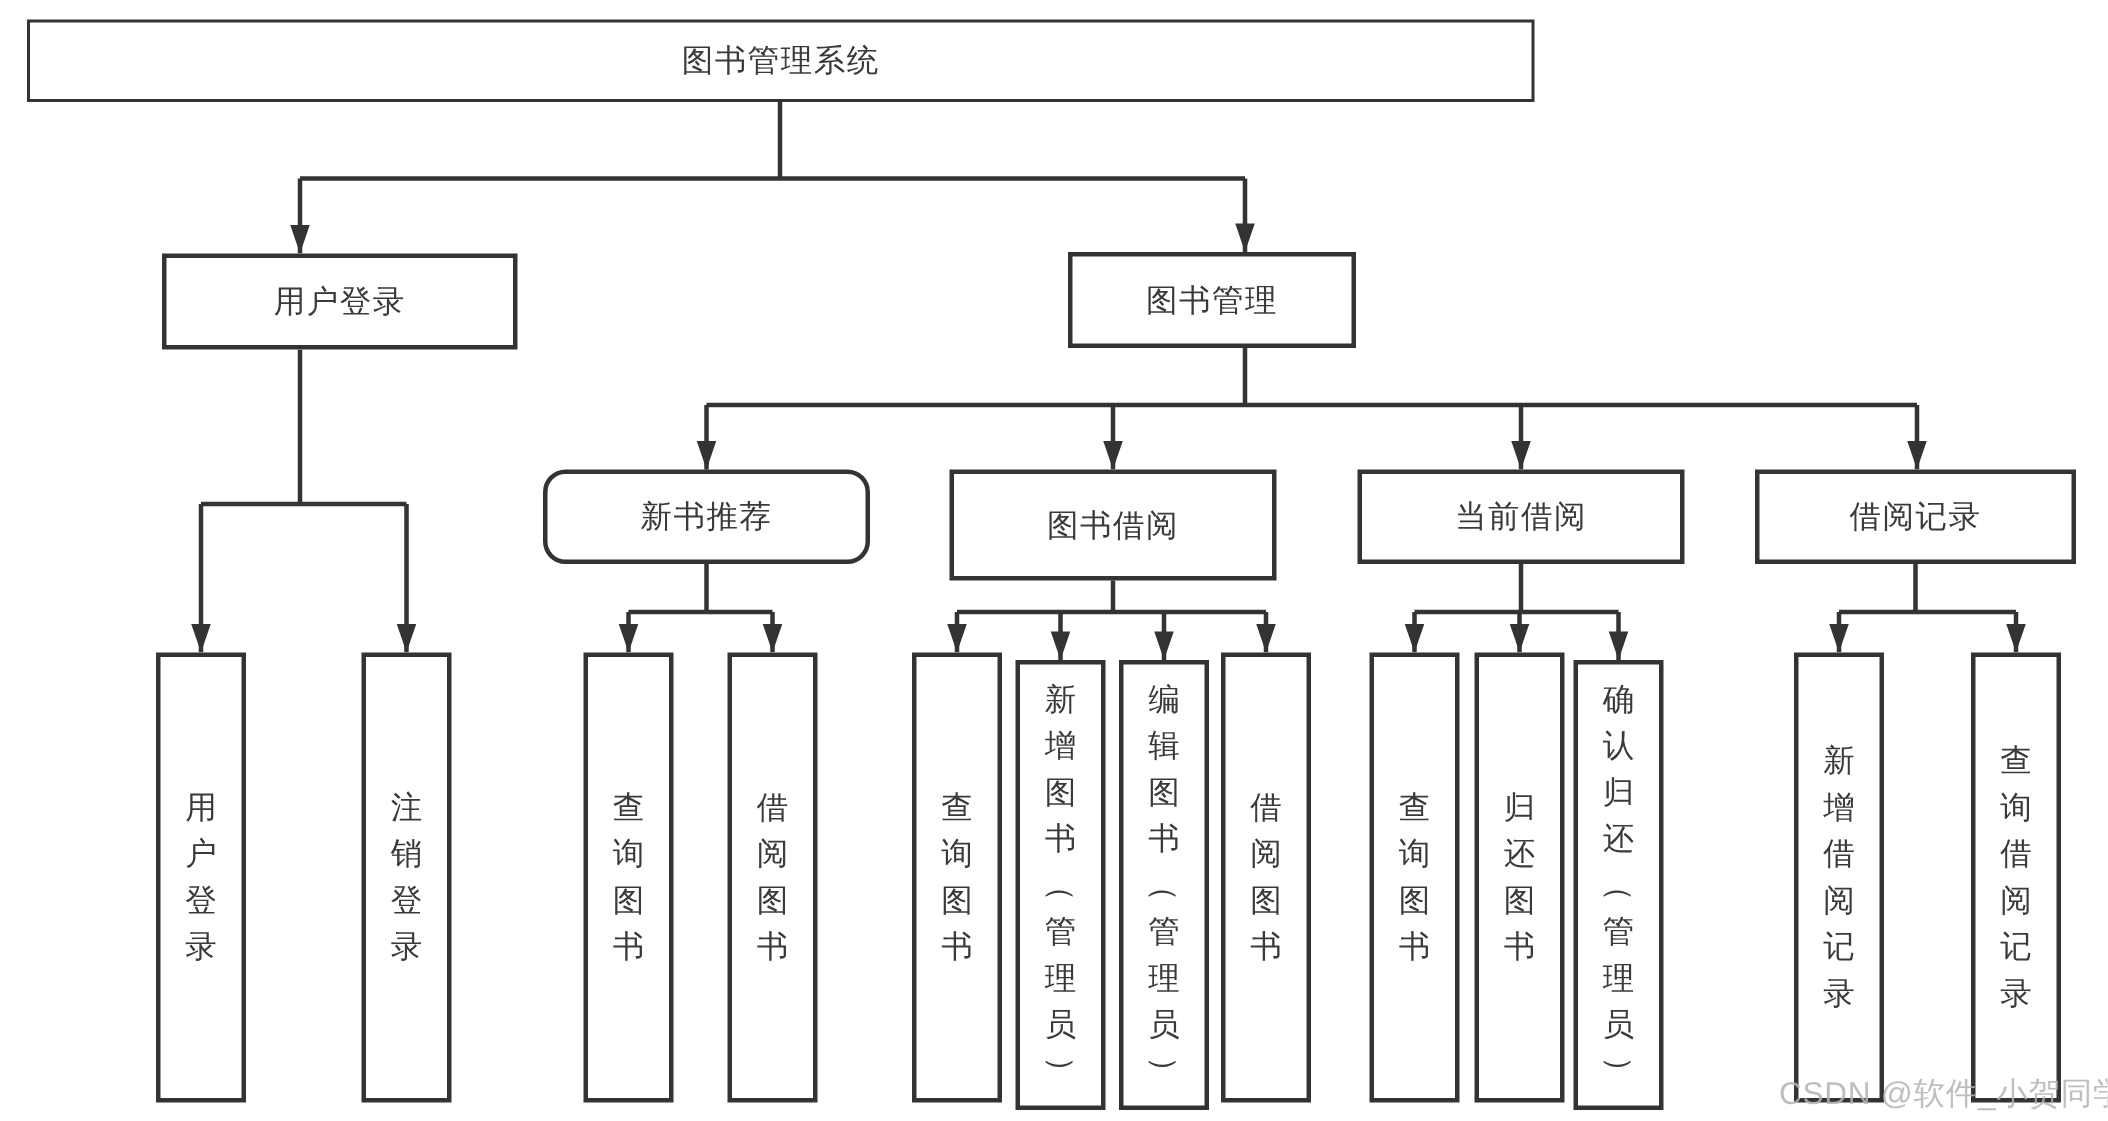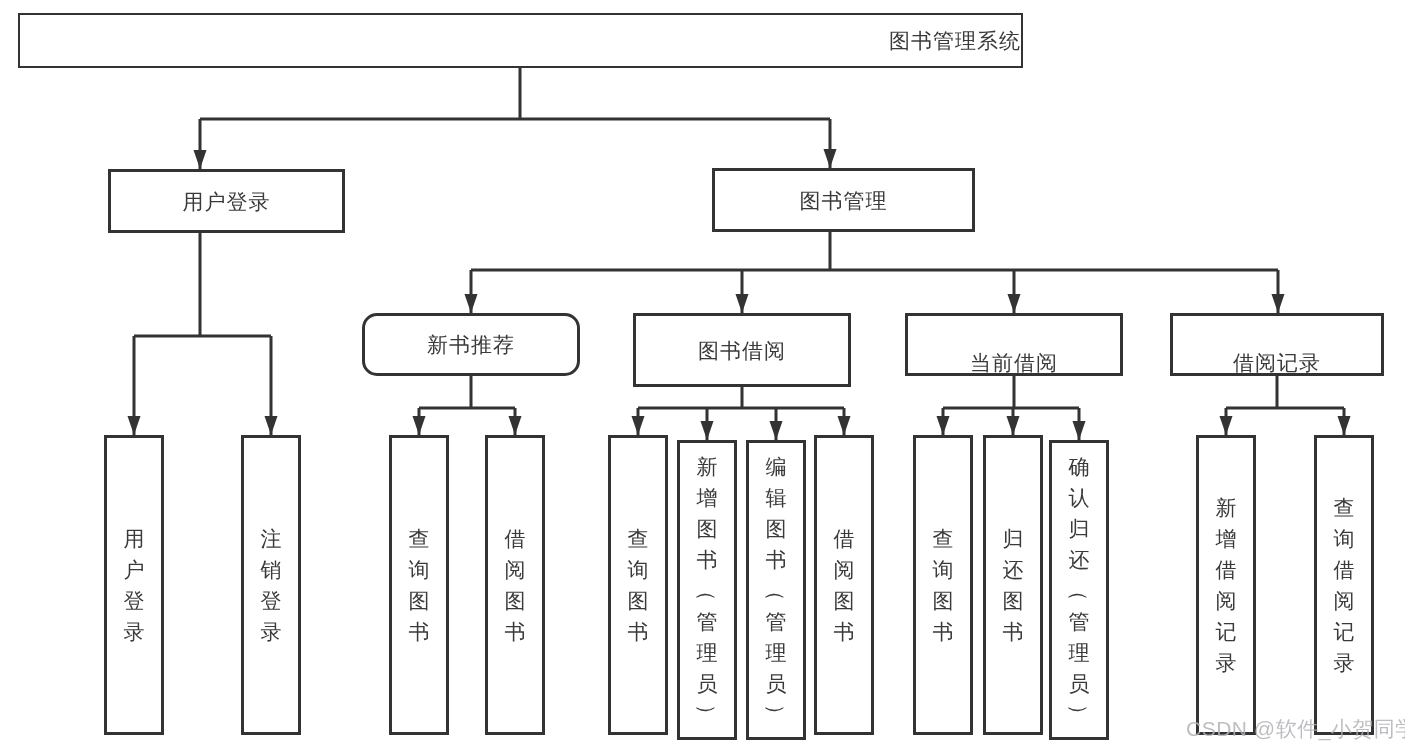--- a/index.html
+++ b/index.html
@@ -119,41 +119,41 @@
       <polygon points="1006.5,416 1019.5,416 1013,435"></polygon>
       <polygon points="1072.5,421 1085.5,421 1079,440"></polygon>
     </g>
     <g>
       <path d="M1277,376 V408 M1226,408 H1344 M1226,408 V435 M1344,408 V435"></path>
       <polygon points="1219.5,416 1232.5,416 1226,435"></polygon>
       <polygon points="1337.5,416 1350.5,416 1344,435"></polygon>
     </g>
   </svg>
 
-  <div class="node root" style="left:18px; top:13px; width:1005px; height:55px;justify-content:flex-end;">
+  <div class="node root" style="left:18px; top:13px; width:1005px; height:55px;">
     <span class="hlabel">图书管理系统</span>
   </div>
 
   <div class="node" style="left:81px; top:169px; width:237px; height:64px;margin-left:27px;">
     <span class="hlabel">用户登录</span>
   </div>
-  <div class="node" style="left:712px; top:168px; width:263px; height:64px;">
+  <div class="node" style="left:712px; top:168px; width:192px; height:64px;">
     <span class="hlabel">图书管理</span>
   </div>
 
   <div class="node" style="left:362px; top:313px; width:218px; height:63px;border-radius:15px;">
     <span class="hlabel">新书推荐</span>
   </div>
   <div class="node" style="left:633px; top:313px; width:218px; height:74px;">
     <span class="hlabel">图书借阅</span>
   </div>
-  <div class="node" style="left:905px; top:313px; width:218px; height:63px;align-items:flex-end;">
+  <div class="node" style="left:905px; top:313px; width:218px; height:63px;">
     <span class="hlabel">当前借阅</span>
   </div>
-  <div class="node" style="left:1170px; top:313px; width:214px; height:63px;align-items:flex-end;">
+  <div class="node" style="left:1170px; top:313px; width:214px; height:63px;">
     <span class="hlabel">借阅记录</span>
   </div>
 
   <div class="node" style="left:104px; top:435px; width:60px; height:300px;">
     <div class="vtext">
         <span>用</span>
         <span>户</span>
         <span>登</span>
         <span>录</span>
       </div>

